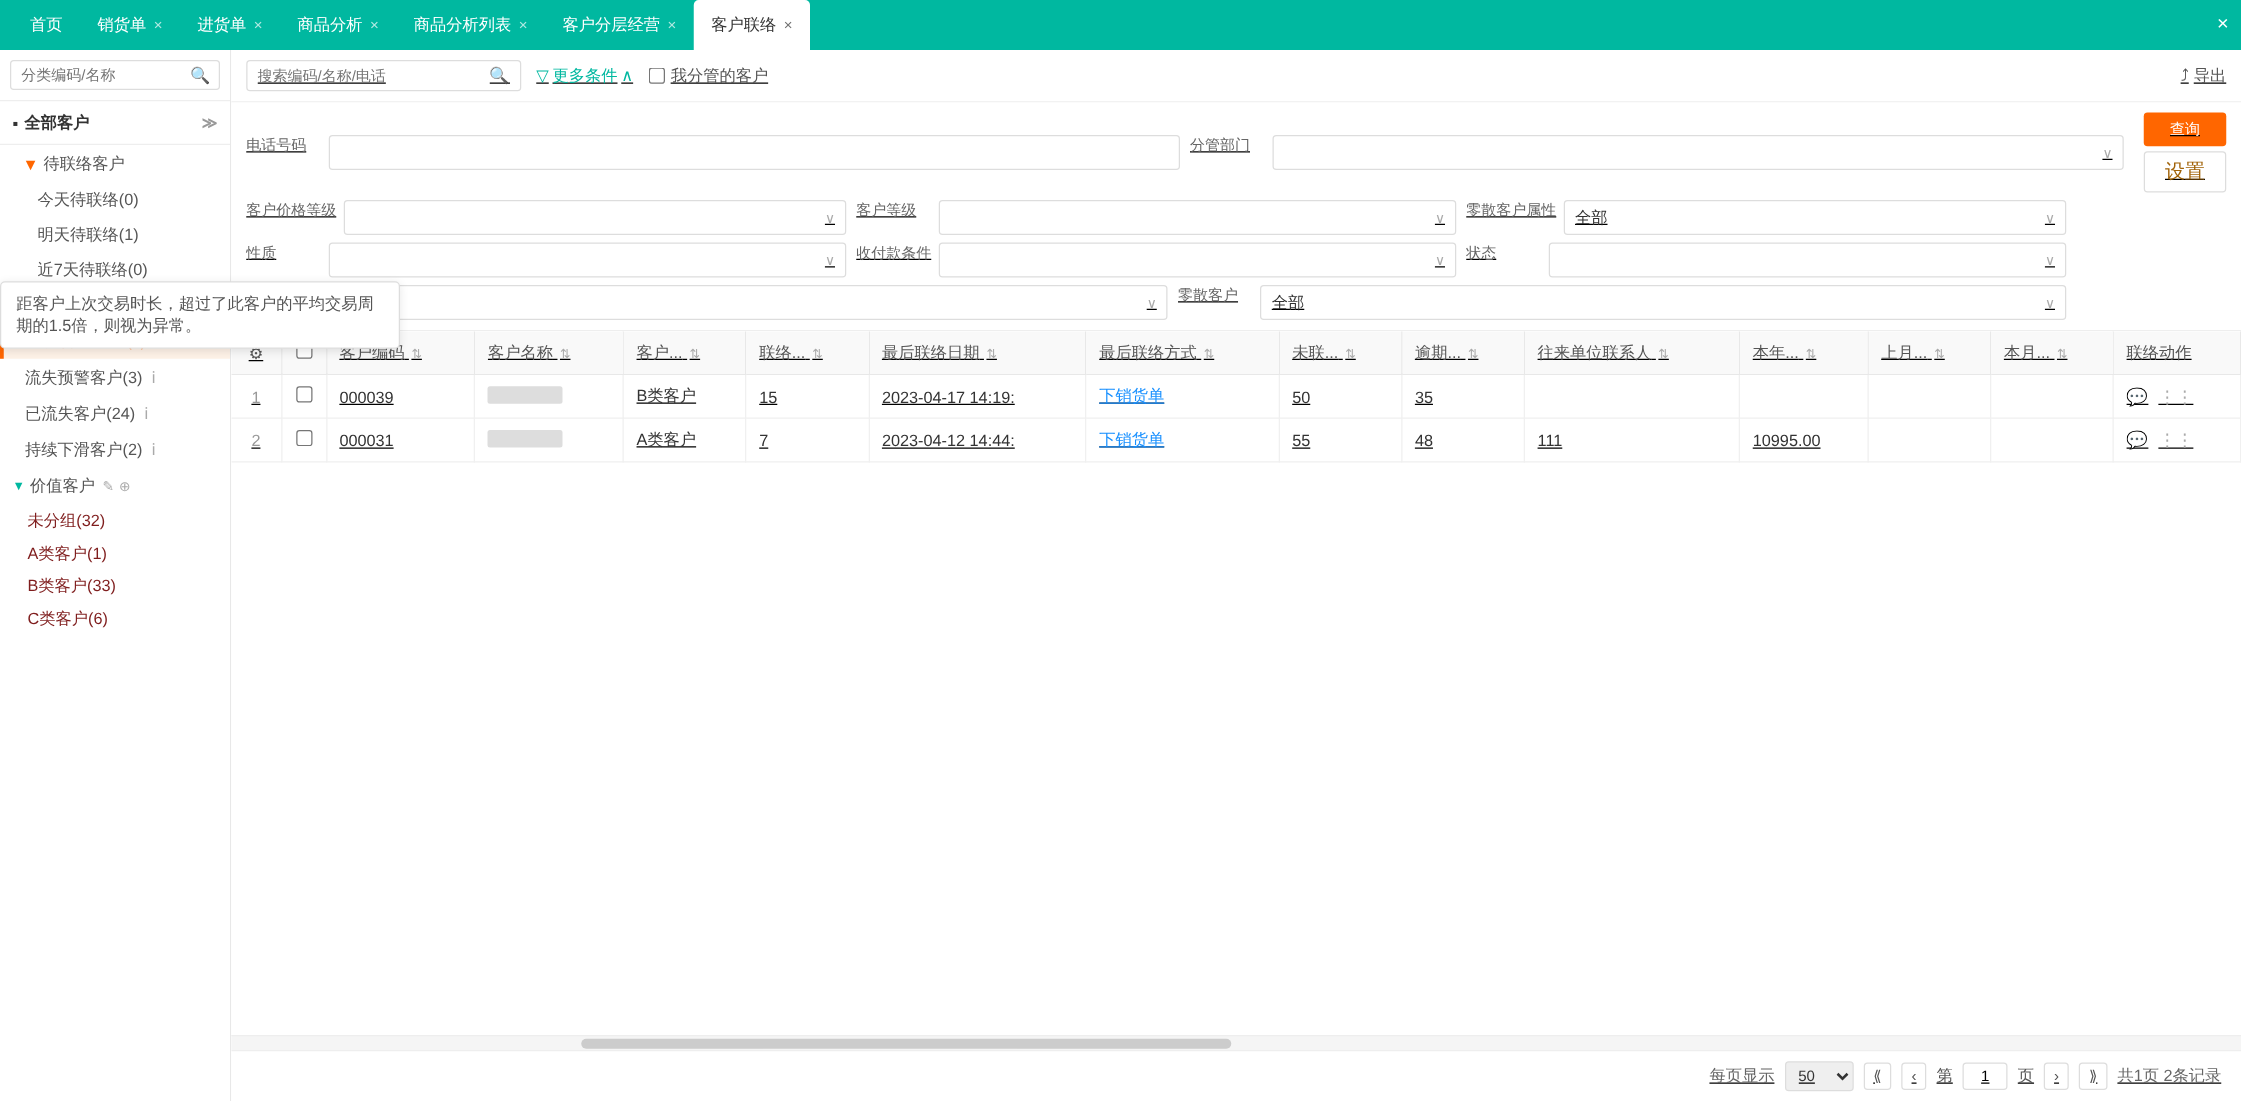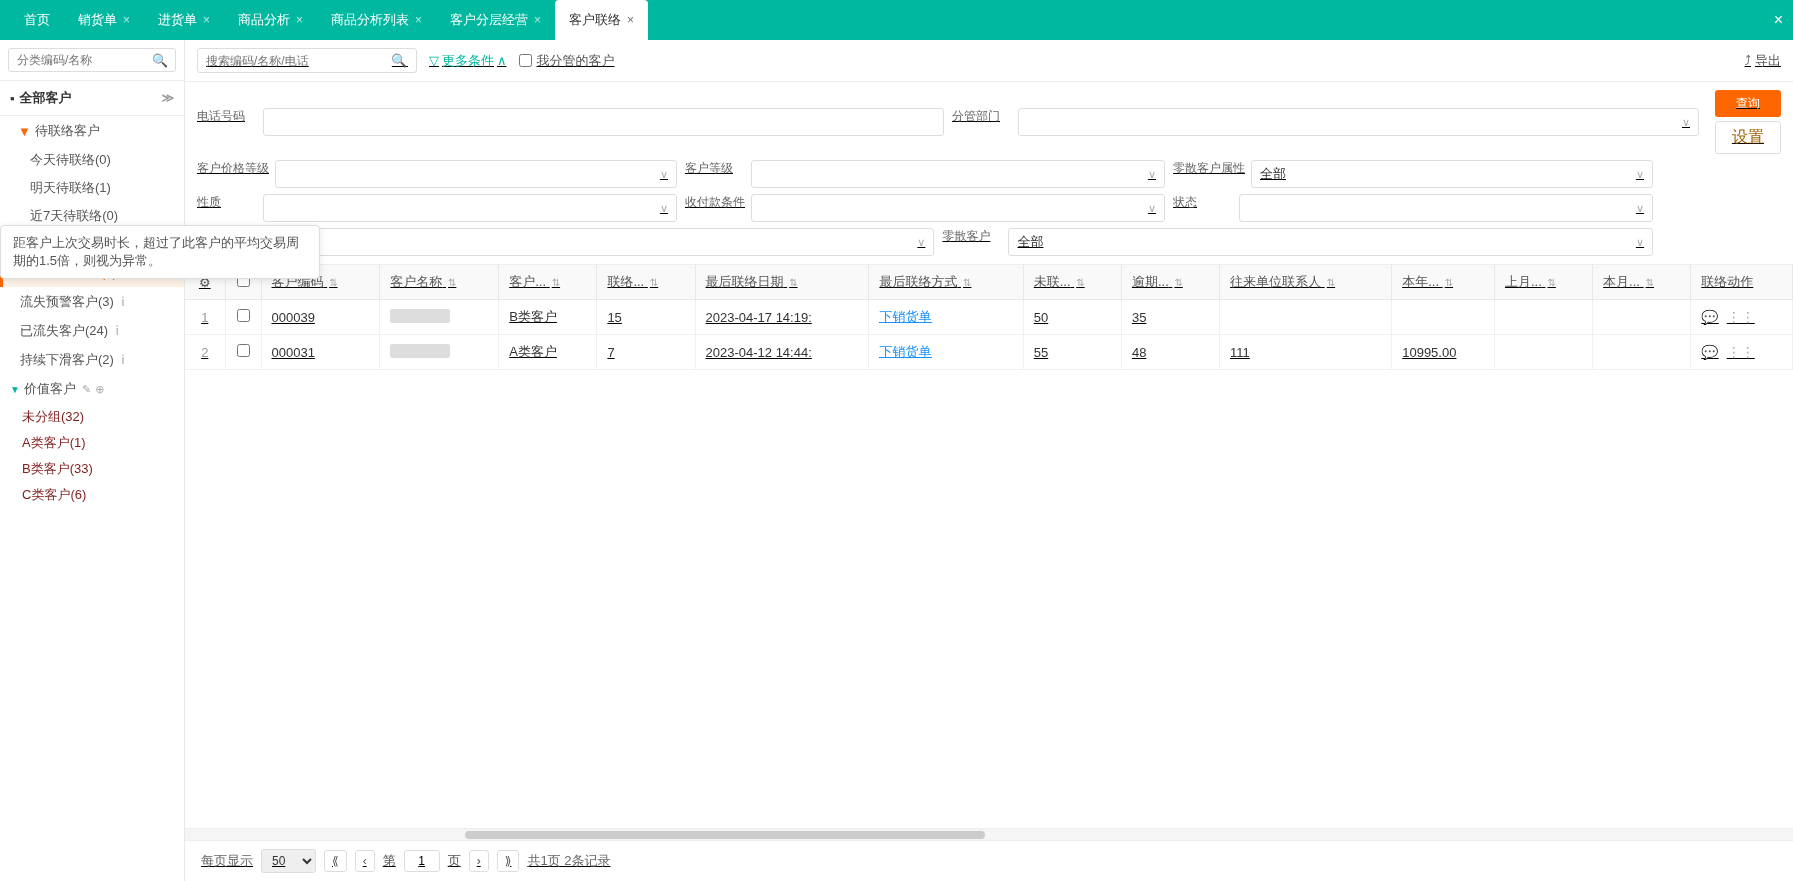--- a/index.html
+++ b/index.html
@@ -334,20 +334,21 @@
       background: #ddd;
       border-radius: 2px;
       min-width: 60px;
       height: 14px;
     }
 
     
     .pagination-bar {
       display: flex;
       align-items: center;
+      justify-content: flex-end;
       padding: 8px 16px;
       border-top: 1px solid #eee;
       background: #fff;
       gap: 8px;
       font-size: 12px;
       color: #555;
     }
     .pagination-bar .per-page-label { color: #666; }
     .per-page-select {
       border: 1px solid #ddd;

